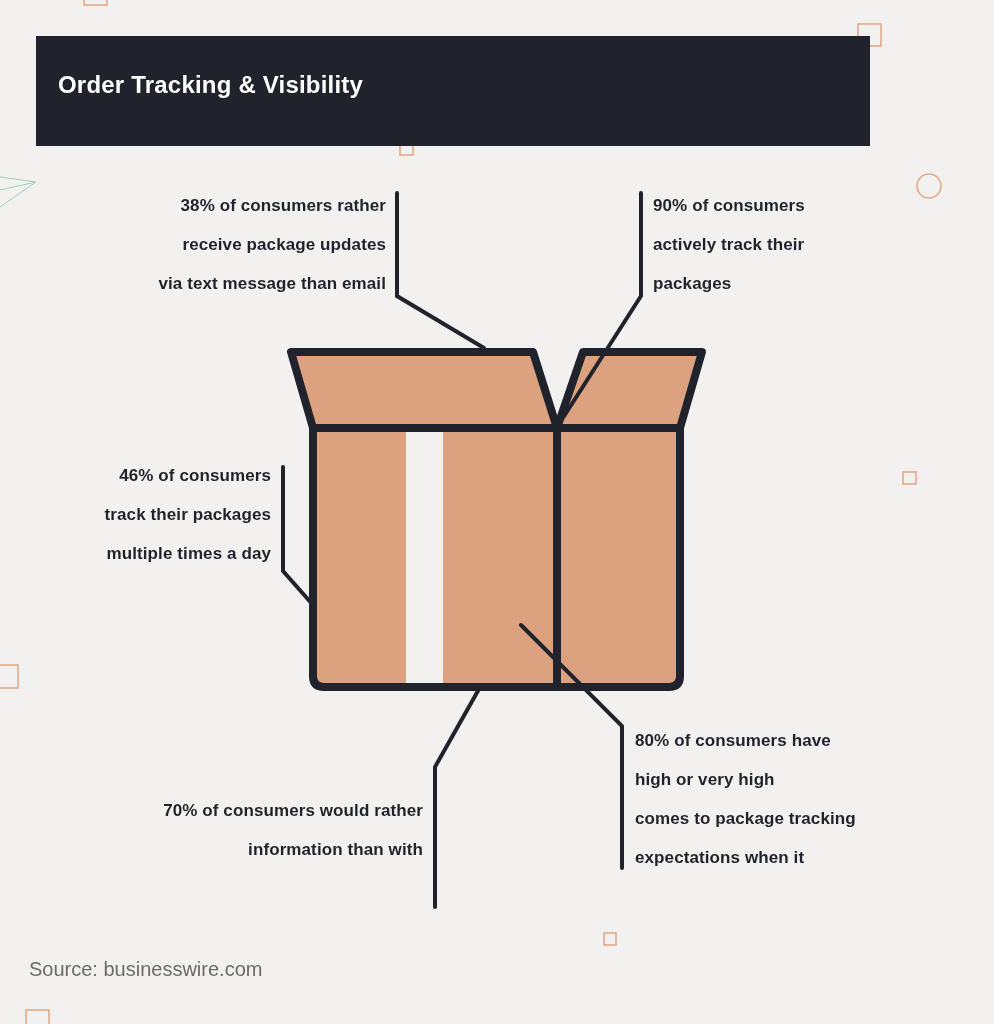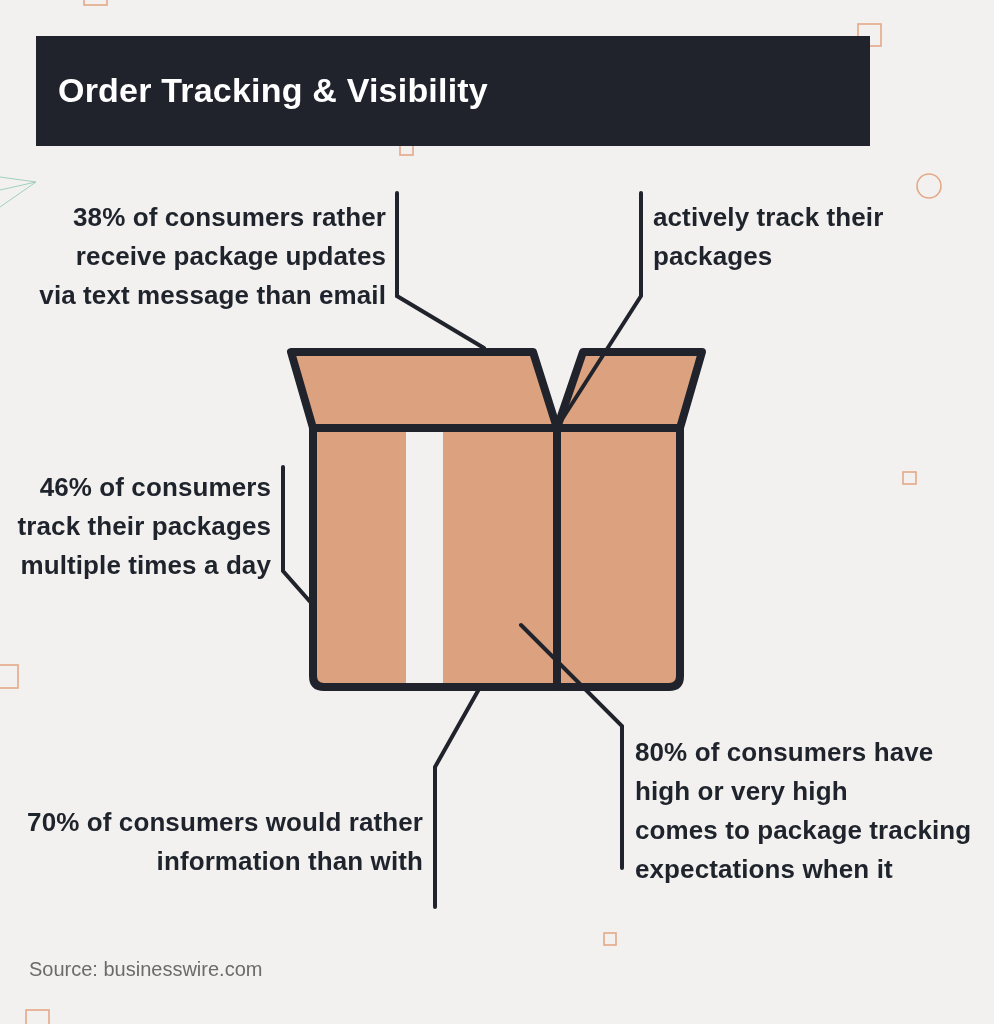--- a/index.html
+++ b/index.html
@@ -8,26 +8,26 @@
     background: #f3f1ef;
     font-family: "Liberation Sans", "DejaVu Sans", sans-serif;
     color: #1f232c;
   }
   .banner {
     position: absolute; left: 36px; top: 36px; width: 834px; height: 110px;
     background: #20232c; z-index: 2;
   }
   .banner-title {
     position: absolute; left: 22px; top: 35px;
-    color: #ffffff; font-size: 34px; font-weight: 700; letter-spacing: 0.2px;
+    color: #ffffff; font-size: 24px; font-weight: 700; letter-spacing: 0.2px;
     white-space: nowrap;
   }
   .stat {
-    position: absolute; font-size: 26px; font-weight: 700; line-height: 39px;
-    color: #1f232c; white-space: nowrap; letter-spacing: 0.1px; margin-top: 12px;
+    position: absolute; font-size: 17px; font-weight: 700; line-height: 39px;
+    color: #1f232c; white-space: nowrap; letter-spacing: 0.1px;
   }
   .stat .line { display: block; }
   .right { text-align: right; }
   .left { text-align: left; }
   .source {
     position: absolute; left: 29px; top: 958px;
     font-size: 20px; color: #6b6b6b; font-weight: 400; white-space: nowrap;
   }
   svg.art { position: absolute; left: 0; top: 0; z-index: 1; }
 </style>
@@ -78,20 +78,21 @@
   <div class="banner-title">Order Tracking &amp; Visibility</div>
 </div>
 
 <div class="stat right" style="right:608px; top:186px;">
   <span class="line">38% of consumers rather</span>
   <span class="line">receive package updates</span>
   <span class="line">via text message than email</span>
 </div>
 
 <div class="stat left" style="left:653px; top:186px;">
+  <span class="line">90% of consumers</span>
   <span class="line">actively track their</span>
   <span class="line">packages</span>
 </div>
 
 <div class="stat right" style="right:723px; top:456px;">
   <span class="line">46% of consumers</span>
   <span class="line">track their packages</span>
   <span class="line">multiple times a day</span>
 </div>
 

